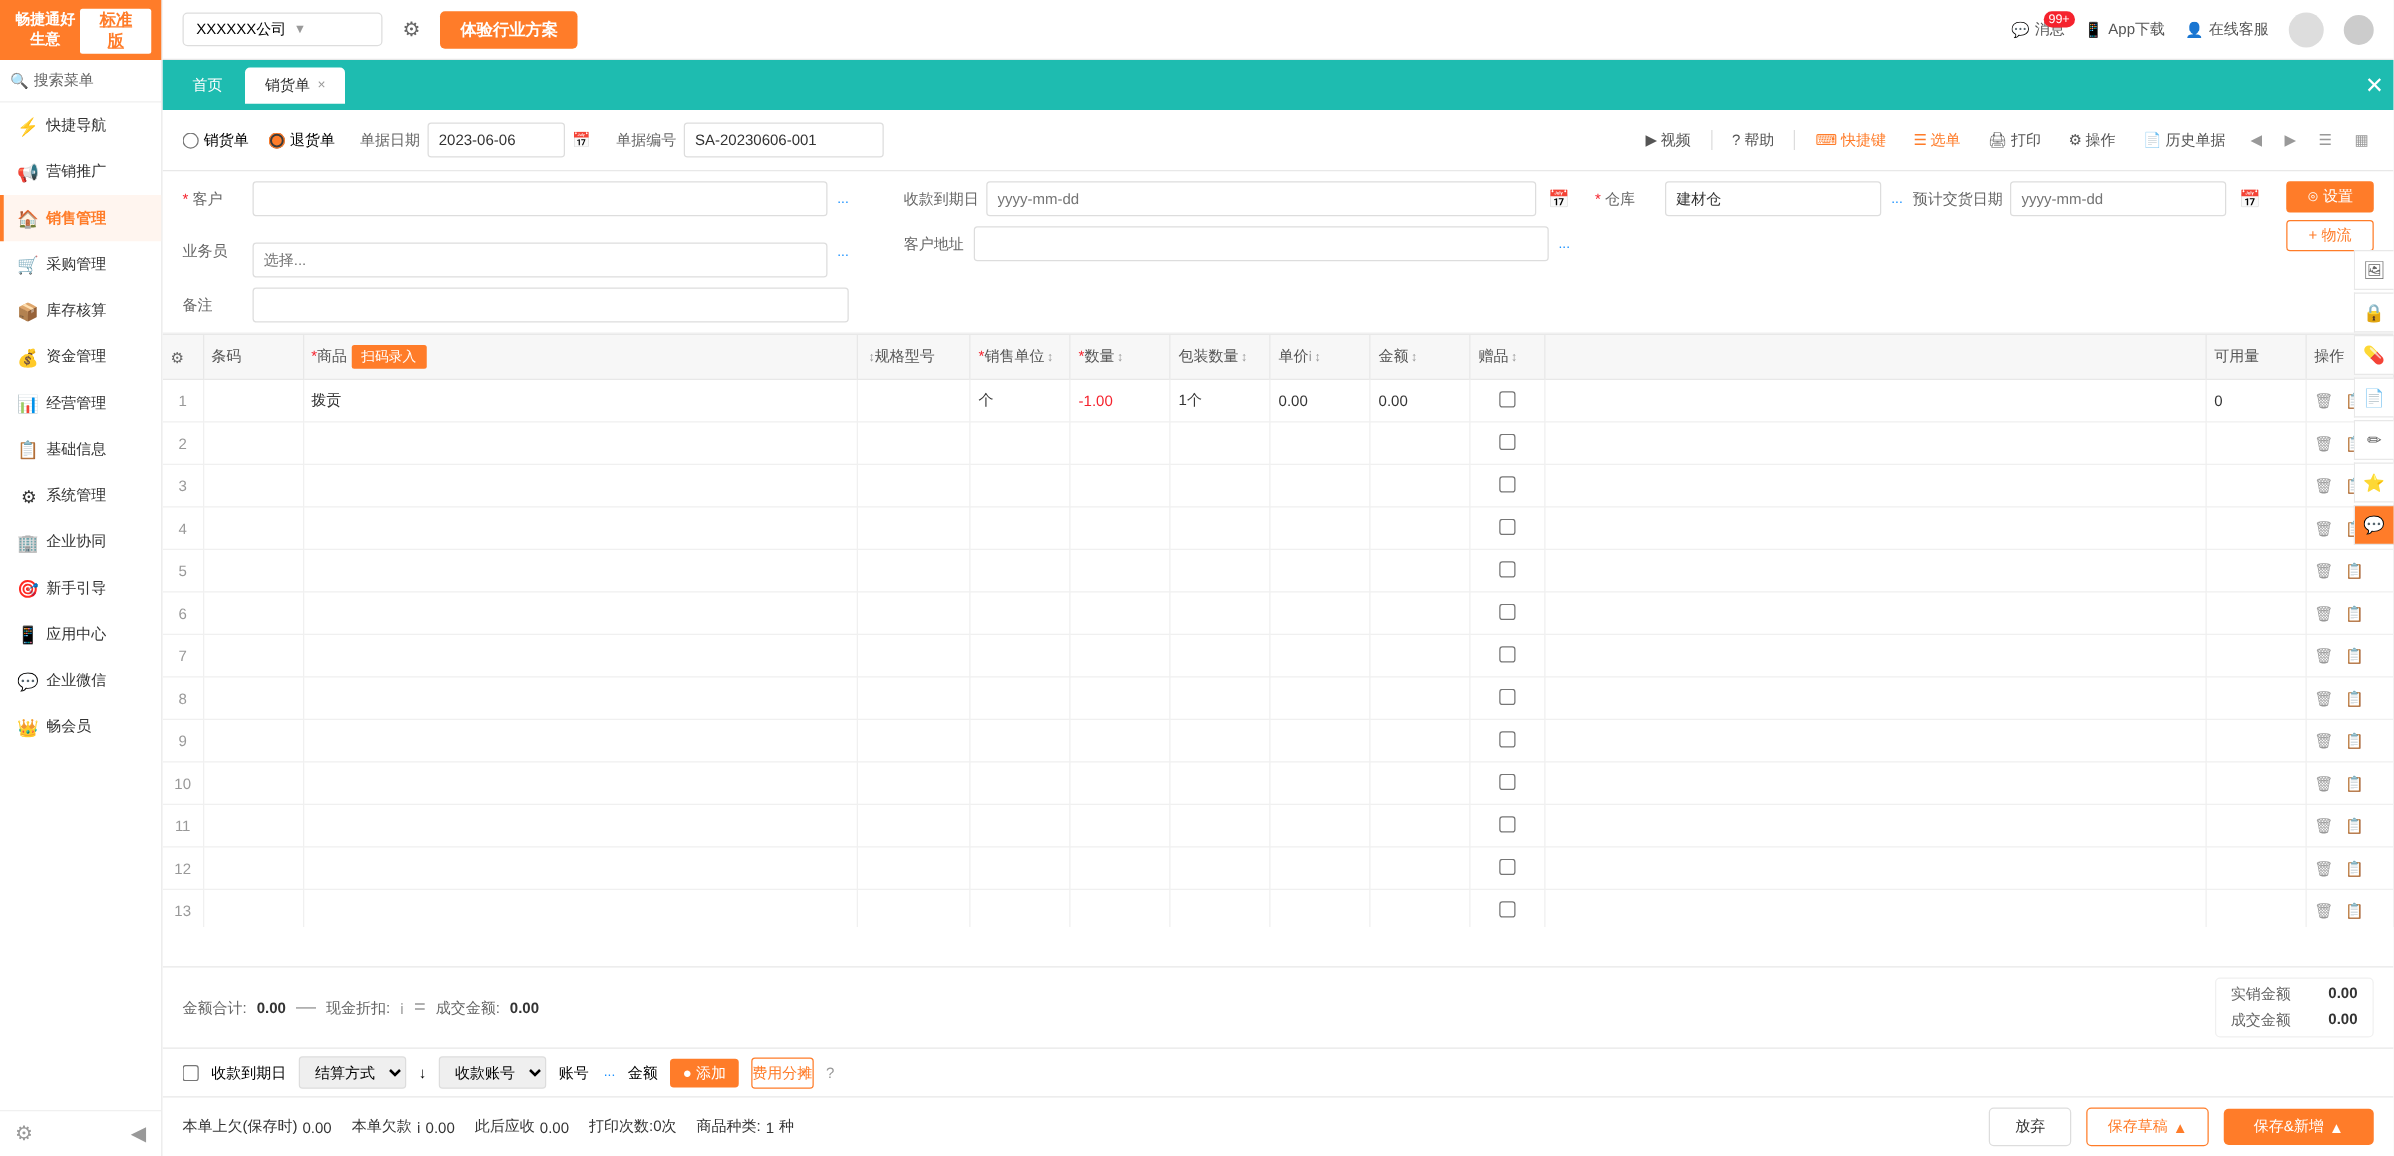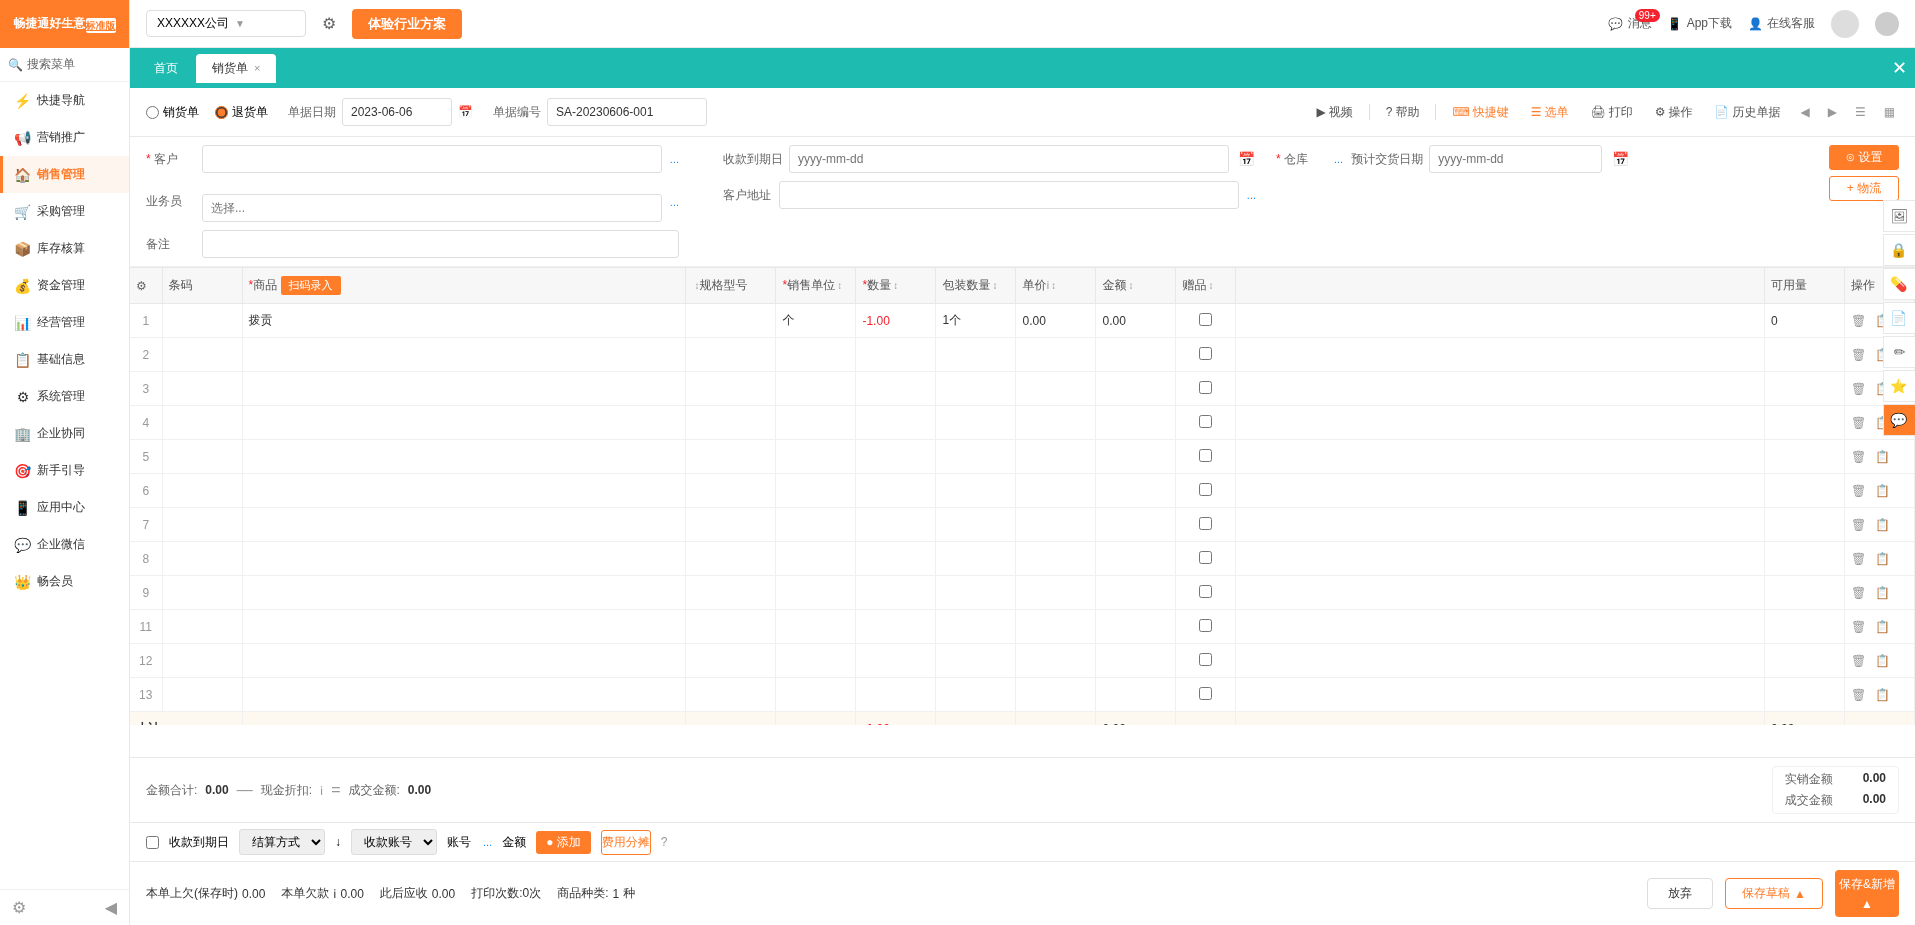--- a/index.html
+++ b/index.html
@@ -21,21 +21,21 @@
       display: flex;
       align-items: center;
       justify-content: center;
       color: #fff;
       font-size: 13px;
       font-weight: bold;
       padding: 4px 8px;
       text-align: center;
       line-height: 1.3;
     }
-    .sidebar-logo .sub { font-size: 10px; background: #fff; color: #ff7c29; padding: 1px 0; border-radius: 2px; margin-top: 2px; text-decoration: underline; }
+    .sidebar-logo .sub { font-size: 13px; background: #fff; color: #ff7c29; padding: 1px 13px; border-radius: 2px; margin-top: 2px; text-decoration: underline; }
     .sidebar-search {
       padding: 8px;
       border-bottom: 1px solid #f0f0f0;
       display: flex;
       align-items: center;
       gap: 4px;
       color: #666;
       cursor: pointer;
     }
     .sidebar-nav-item {
@@ -370,26 +370,25 @@
       cursor: pointer;
       display: flex;
       align-items: center;
       gap: 4px;
     }
     .save-new-btn {
       background: #ff7c29;
       color: #fff;
       border: none;
       border-radius: 4px;
-      padding: 6px 4px;
+      padding: 6px 24px;
       cursor: pointer;
       display: flex;
       align-items: center;
       gap: 4px;
-      flex-direction: column;
     }
     .amount-panel-label { color: #666; }
     .amount-panel-value { color: #333; font-weight: bold; }
 
     
     .right-tools {
       position: fixed;
       right: 0;
       top: 200px;
       display: flex;
@@ -620,20 +619,21 @@
         </div>
         <div class="field-row">
           <span class="field-label">客户地址</span>
           <input type="text" class="field-input" style="flex: 1 1 0%;">
           <span class="field-more">...</span>
         </div>
       </div>
       <div style="flex:1;display:flex;flex-direction:row;gap:8px;">
         <div class="field-row">
           <span class="field-label required">仓库</span>
+          <input type="text" class="field-input" style="flex: 1 1 0%;" value="建材仓">
           <span class="field-more">...</span>
         </div>
         <div class="field-row">
           <span class="field-label">预计交货日期</span>
           <input type="text" class="field-input" style="flex: 1 1 0%;" placeholder="yyyy-mm-dd">
           <span class="field-calendar">📅</span>
         </div>
       </div>
       <div style="display:flex;flex-direction:column;gap:6px;min-width:70px;">
         <button class="action-btn-small settings">⊙ 设置</button>
@@ -835,20 +835,38 @@
     <td></td>
     <td class="checkbox-cell"><input type="checkbox" style=""></td>
     <td></td>
     <td></td>
     <td>
       <span style="cursor:pointer;color:#999;margin-right:6px;">🗑</span>
       <span style="cursor:pointer;color:#999;">📋</span>
     </td>
   </tr>
               <tr>
+    <td class="row-num">10</td>
+    <td><input type="text" style="border: none; width: 100%; outline: none; background: transparent;" value=""></td>
+    <td><input type="text" style="border: none; width: 100%; outline: none; background: transparent;"></td>
+    <td><input type="text" style="border: none; width: 100%; outline: none; background: transparent;" value=""></td>
+    <td></td>
+    <td class=""></td>
+    <td></td>
+    <td></td>
+    <td></td>
+    <td class="checkbox-cell"><input type="checkbox" style=""></td>
+    <td></td>
+    <td></td>
+    <td>
+      <span style="cursor:pointer;color:#999;margin-right:6px;">🗑</span>
+      <span style="cursor:pointer;color:#999;">📋</span>
+    </td>
+  </tr>
+              <tr>
     <td class="row-num">11</td>
     <td><input type="text" style="border: none; width: 100%; outline: none; background: transparent;" value=""></td>
     <td><input type="text" style="border: none; width: 100%; outline: none; background: transparent;"></td>
     <td><input type="text" style="border: none; width: 100%; outline: none; background: transparent;" value=""></td>
     <td></td>
     <td class=""></td>
     <td></td>
     <td></td>
     <td></td>
     <td class="checkbox-cell"><input type="checkbox" style=""></td>

